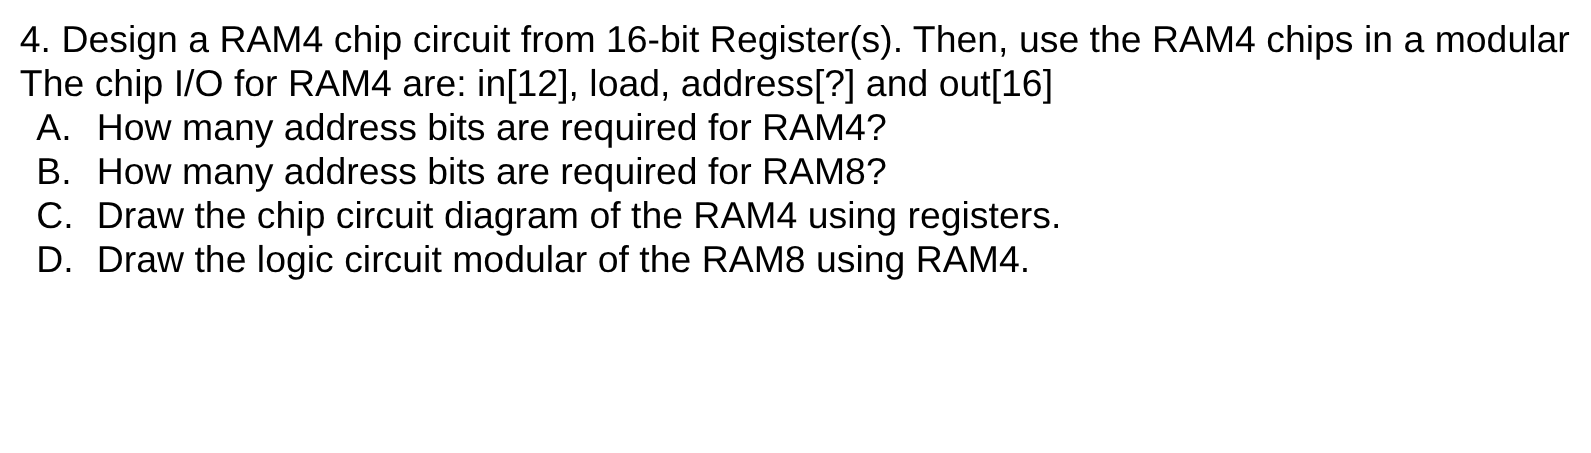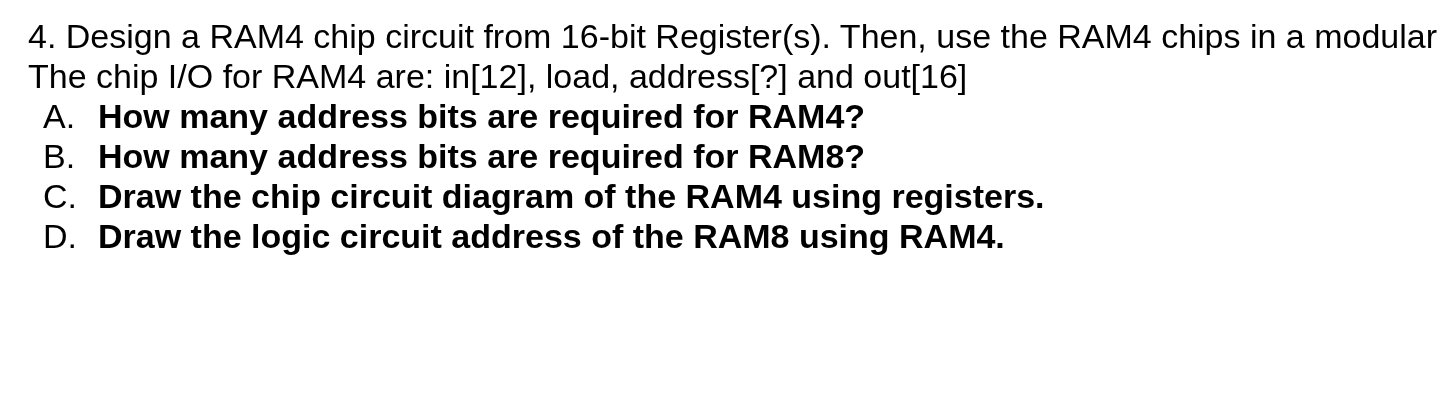--- a/index.html
+++ b/index.html
@@ -11,37 +11,36 @@
     height: 412px;
     background: #ffffff;
     color: #000000;
     font-family: "Liberation Sans", "DejaVu Sans", sans-serif;
     font-size: 34px;
     line-height: 40px;
     overflow: hidden;
     -webkit-font-smoothing: antialiased;
   }
   .doc {
-    padding: 16px 0 0 28px;
+    padding: 16px 0 0 18px;
   }
   .line {
     white-space: nowrap;
   }
   .subq {
     display: flex;
     margin-left: 15px;
     white-space: nowrap;
   }
   .subq .label {
     flex: 0 0 55px;
     width: 55px;
   }
   .subq .text {
     flex: 1 1 auto;
-    font-weight: bold;
   }
 </style>
 </head>
 <body>
 
 <div class="doc">
 
   <div class="line">4. Design a RAM4 chip circuit from 16-bit Register(s). Then, use the RAM4 chips in a modular</div>
 
   <div class="line">The chip I/O for RAM4 are: in[12], load, address[?] and out[16]</div>
@@ -56,16 +55,16 @@
     <span class="text">How many address bits are required for RAM8?</span>
   </div>
 
   <div class="subq">
     <span class="label">C.</span>
     <span class="text">Draw the chip circuit diagram of the RAM4 using registers.</span>
   </div>
 
   <div class="subq">
     <span class="label">D.</span>
-    <span class="text">Draw the logic circuit address of the RAM8 using RAM4.</span>
+    <span class="text">Draw the logic circuit modular of the RAM8 using RAM4.</span>
   </div>
 
 </div>
 
 </body></html>

